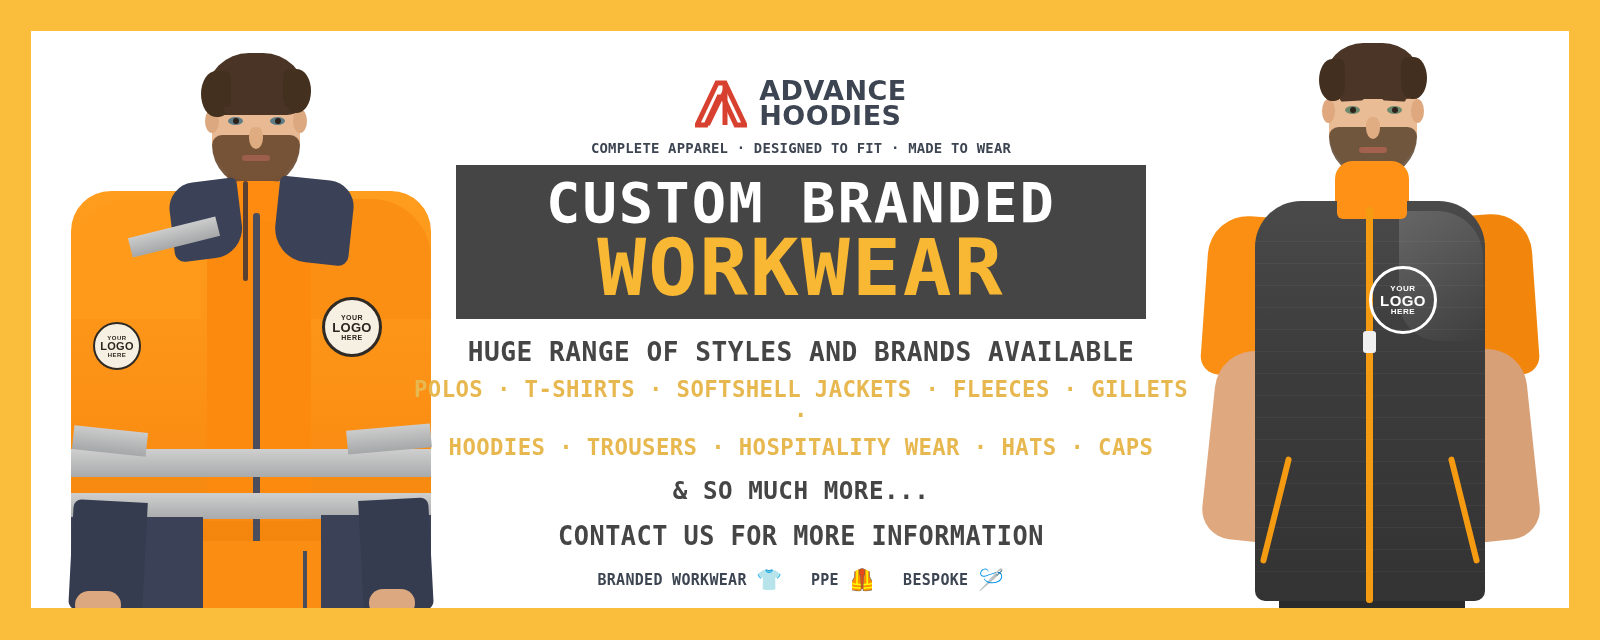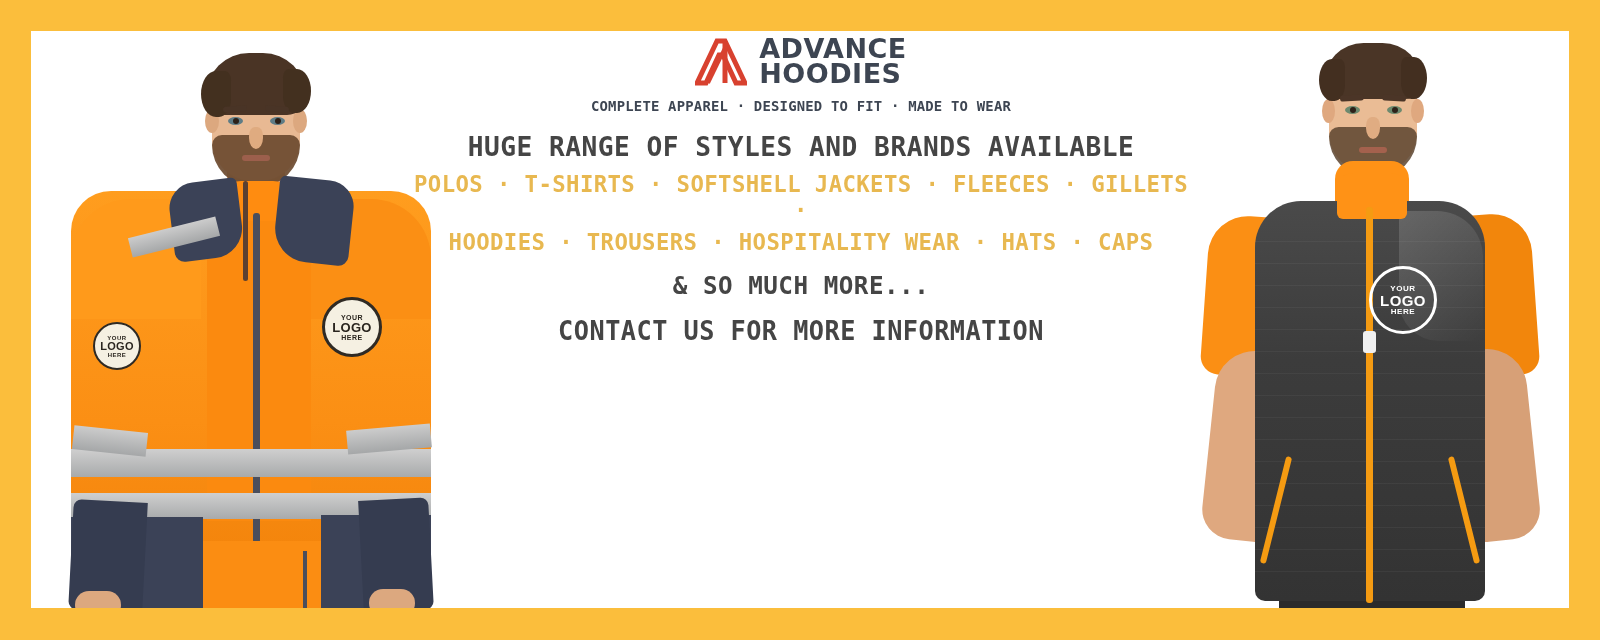--- a/index.html
+++ b/index.html
@@ -273,21 +273,21 @@
   .center {
     position: absolute;
     left: 370px;
     top: 0px;
     width: 800px;
     height: 577px;
     text-align: center;
   }
   .logo-row {
     display: flex; align-items: center; justify-content: center;
-    gap: 12px; height: 62px;
+    gap: 12px; height: 62px; margin-top: 42px;
   }
   .logo-mark { width: 52px; height: 48px; flex: none; }
   .logo-words {
     display: flex; flex-direction: column; align-items: flex-start;
     line-height: .92; color: #3d4552;
   }
   .logo-words .l1, .logo-words .l2 {
     font-family: "DejaVu Sans", sans-serif;
     font-weight: 700; font-size: 27px; letter-spacing: .5px;
   }
@@ -491,23 +491,37 @@
           <path d="M13 45 L30 10" fill="none" stroke="#D8412F" stroke-width="4"></path>
         </svg>
         <div class="logo-words">
           <span class="l1">ADVANCE</span>
           <span class="l2">HOODIES</span>
         </div>
       </div>
 
       <div class="tagline">COMPLETE APPAREL · DESIGNED TO FIT · MADE TO WEAR</div>
 
+      <div class="headline-block">
+        <div class="hl-1">CUSTOM BRANDED</div>
+        <div class="hl-2">WORKWEAR</div>
+      </div>
 
       <div class="sub-head">HUGE RANGE OF STYLES AND BRANDS AVAILABLE</div>
       <div class="prod-line">POLOS · T-SHIRTS · SOFTSHELL JACKETS · FLEECES · GILLETS ·</div>
       <div class="prod-line second">HOODIES · TROUSERS · HOSPITALITY WEAR · HATS · CAPS</div>
       <div class="more-line">&amp; SO MUCH MORE...</div>
       <div class="contact-line">CONTACT US FOR MORE INFORMATION</div>
 
+      <div class="icon-row">
+        <span class="lbl">BRANDED WORKWEAR</span>
+        <span class="gl">👕</span>
+        <span class="sp"></span>
+        <span class="lbl">PPE</span>
+        <span class="gl">🦺</span>
+        <span class="sp"></span>
+        <span class="lbl">BESPOKE</span>
+        <span class="gl">🪡</span>
+      </div>
 
     </div>
   </div>
 </div>
 
 </body></html>

